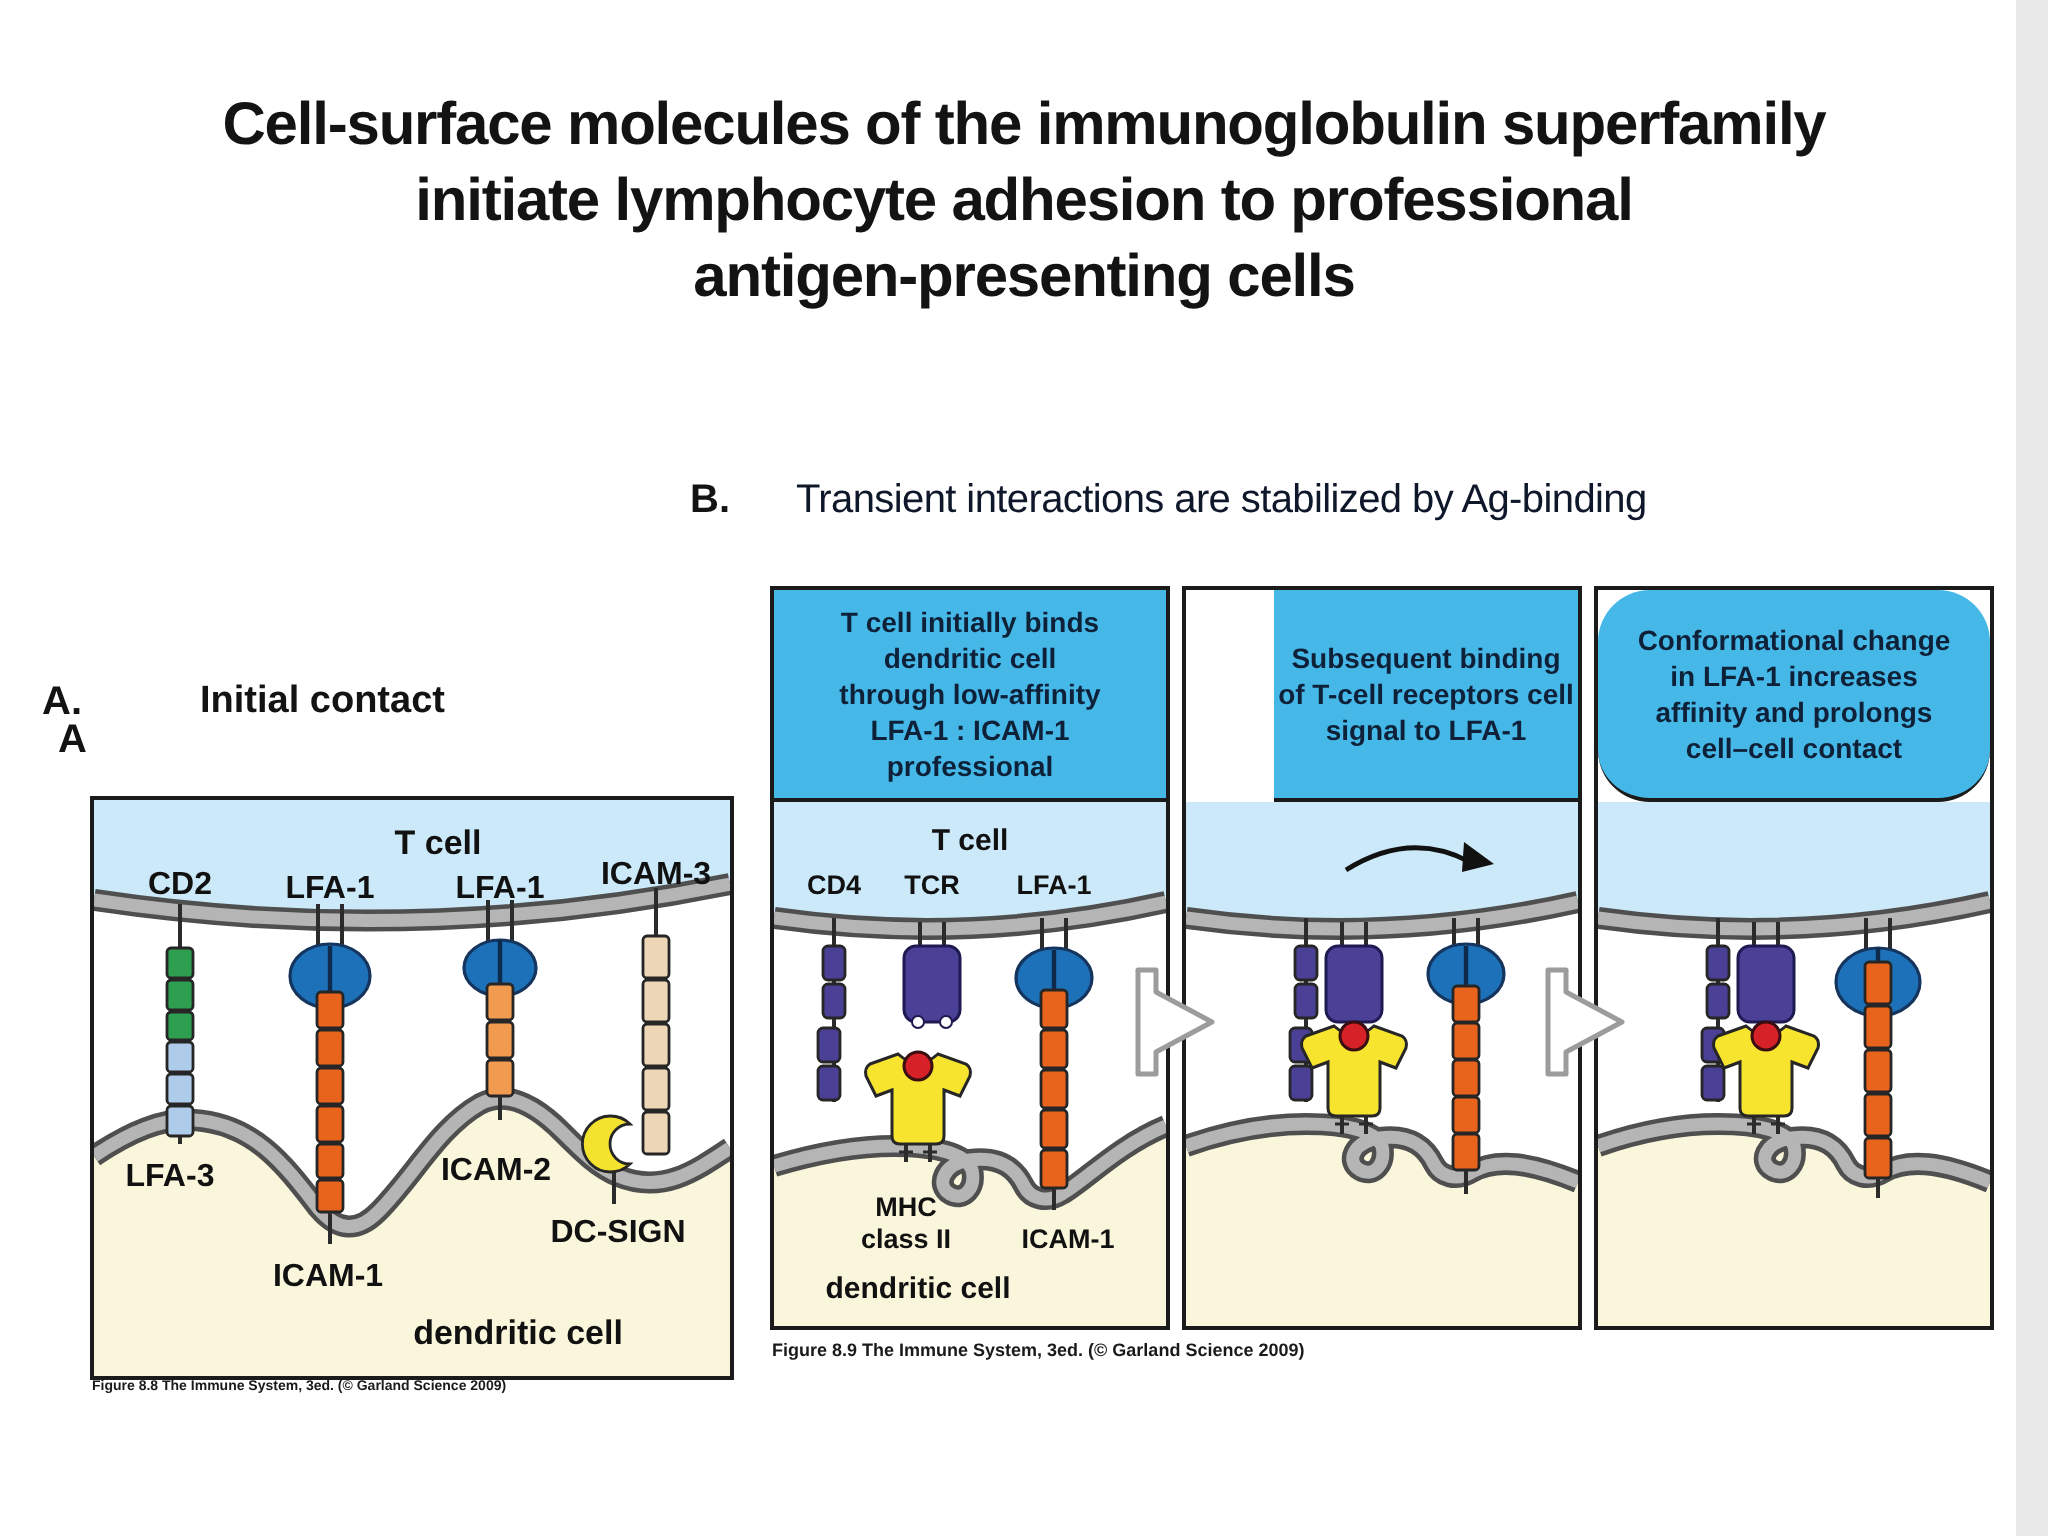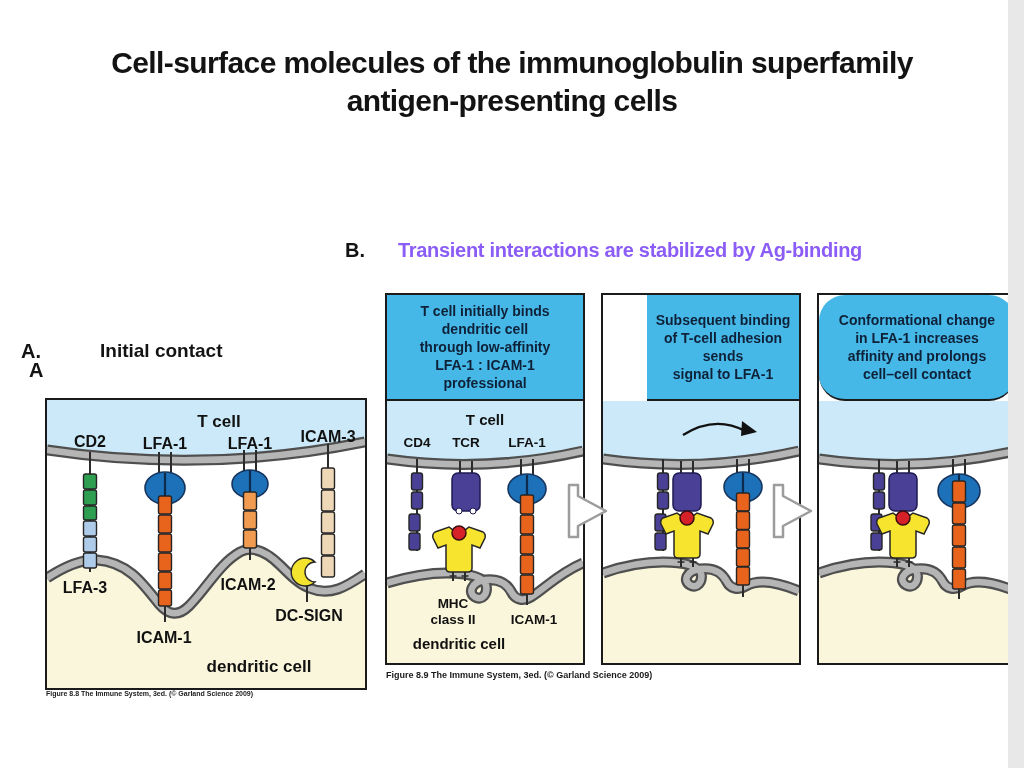--- a/index.html
+++ b/index.html
@@ -1,31 +1,31 @@
 <!DOCTYPE html>
 <html><head>
 <meta charset="utf-8">
 <style>
   html,body{margin:0;padding:0;background:#e8e8e8;}
   .slide{position:relative;width:1008px;height:768px;background:#ffffff;overflow:hidden;
          font-family:"Liberation Sans",sans-serif;}
   .title{position:absolute;top:44px;left:62px;width:900px;text-align:center;
          font-weight:bold;font-size:30px;line-height:38px;color:#131313;letter-spacing:-0.6px;}
   .sec-b-label{position:absolute;left:345px;top:239px;font-size:20px;font-weight:bold;color:#131313;}
-  .sec-b-text{position:absolute;left:398px;top:239px;font-size:20px;font-weight:bold;color:#8b5cf6;letter-spacing:-0.3px;}
+  .sec-b-text{position:absolute;left:398px;top:239px;font-size:20px;font-weight:normal;color:#0f172a;letter-spacing:-0.3px;}
   .sec-a-label{position:absolute;left:21px;top:340px;font-size:20px;font-weight:bold;color:#131313;}
   .sec-a-text{position:absolute;left:100px;top:340px;font-size:19px;font-weight:bold;color:#131313;}
   .sec-a-sub{position:absolute;left:29px;top:359px;font-size:20px;font-weight:bold;color:#131313;}
 
   .figA{position:absolute;left:45px;top:398px;}
   .figA svg{display:block;background:#fff;border:2px solid #1b1b1b;}
   .capA{position:absolute;left:46px;top:690px;font-size:7px;font-weight:bold;color:#1a1a1a;}
   .capB{position:absolute;left:386px;top:670px;font-size:9px;font-weight:bold;color:#1a1a1a;}
 
-  .figB{position:absolute;left:385px;top:293px;display:flex;gap:16px;}
+  .figB{position:absolute;left:385px;top:293px;display:flex;gap:6px;}
   .panel{width:200px;height:372px;border:2px solid #1b1b1b;background:#ffffff;box-sizing:border-box;}
   .hdr{height:104px;border-bottom:2px solid #1b1b1b;display:flex;flex-direction:column;
        justify-content:center;align-items:center;font-weight:bold;font-size:14px;line-height:18px;
        color:#0f2138;text-align:center;}
   .panel svg{display:block;}
 
   svg text{font-family:"Liberation Sans",sans-serif;font-weight:bold;fill:#111;text-anchor:middle;}
   .fs17{font-size:17px}.fs16{font-size:16px}.fs15{font-size:15px}.fs14{font-size:13.5px}
   .mem-d{fill:none;stroke:#4f4f4f;stroke-width:11;}
   .mem-l{fill:none;stroke-width:6.5;}
@@ -39,20 +39,21 @@
   .tick{stroke:#2b2b2b;stroke-width:1.5;}
   .chev{position:absolute;z-index:5;}
 </style>
 </head>
 <body>
 
 <div class="slide">
 
   <div class="title">
     <div>Cell-surface molecules of the immunoglobulin superfamily</div>
+    <div>initiate lymphocyte adhesion to professional</div>
     <div>antigen-presenting cells</div>
   </div>
 
   <div class="sec-b-label">B.</div>
   <div class="sec-b-text">Transient interactions are stabilized by Ag-binding</div>
   <div class="sec-a-label">A.</div>
   <div class="sec-a-text">Initial contact</div>
   <div class="sec-a-sub">A</div>
 
   <div class="figA">
@@ -188,21 +189,21 @@
         <text class="fs14" x="66" y="207">MHC</text>
         <text class="fs14" x="66" y="223">class II</text>
         <text class="fs14" x="147" y="223">ICAM-1</text>
         <text class="fs15" x="72" y="248">dendritic cell</text>
       </svg>
     </div>
 
     <div class="panel">
       <div class="hdr" style="background-color: rgb(69, 184, 232); margin-left: 44px;">
         <div>Subsequent binding</div>
-        <div>of T-cell adhesion sends</div>
+        <div>of T-cell receptors cell</div>
         <div>signal to LFA-1</div>
       </div>
       <svg width="196" height="262" viewBox="0 0 196 262">
         <path d="M0,0 H196 V50 Q98,72 0,58 Z" fill="#cbe9f8"></path>
         <path d="M0,172 C20,165 40,161 60,161 C82,161 95,165 98,172 C100,181 94,188 87,184 C80,180 83,170 97,168 C113,166 120,173 124,181 C127,187 135,190 143,185 C155,178 172,180 196,190 L196,262 L0,262 Z" fill="#faf6db"></path>
         <path class="mem-d" d="M0,58 Q98,72 196,50"></path>
         <path class="mem-l" d="M0,58 Q98,72 196,50" stroke="#b5b5b5"></path>
         <path class="mem-d" d="M0,172 C20,165 40,161 60,161 C82,161 95,165 98,172 C100,181 94,188 87,184 C80,180 83,170 97,168 C113,166 120,173 124,181 C127,187 135,190 143,185 C155,178 172,180 196,190"></path>
         <path class="mem-l" d="M0,172 C20,165 40,161 60,161 C82,161 95,165 98,172 C100,181 94,188 87,184 C80,180 83,170 97,168 C113,166 120,173 124,181 C127,187 135,190 143,185 C155,178 172,180 196,190" stroke="#b5b5b5"></path>
 

